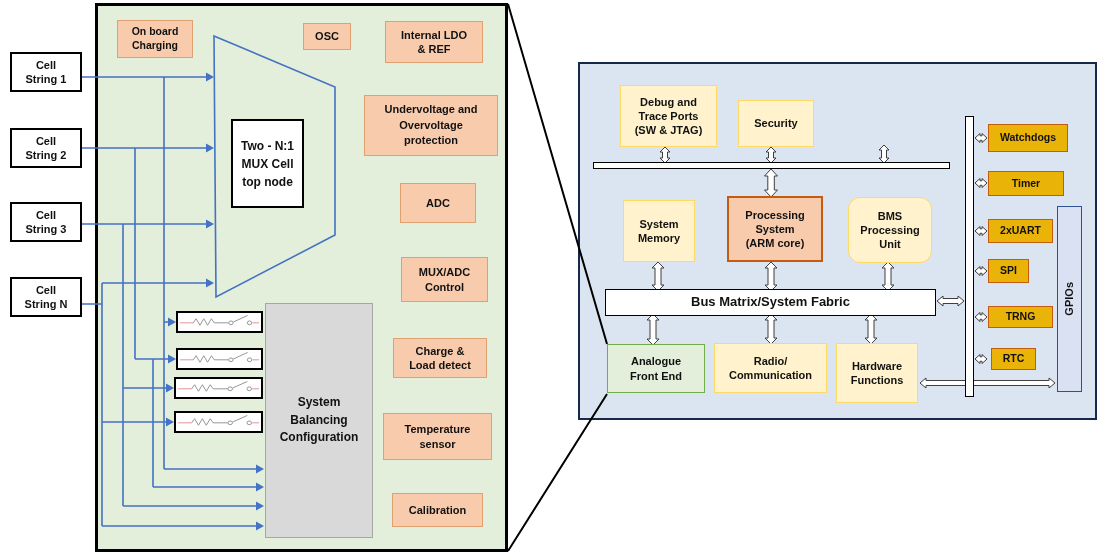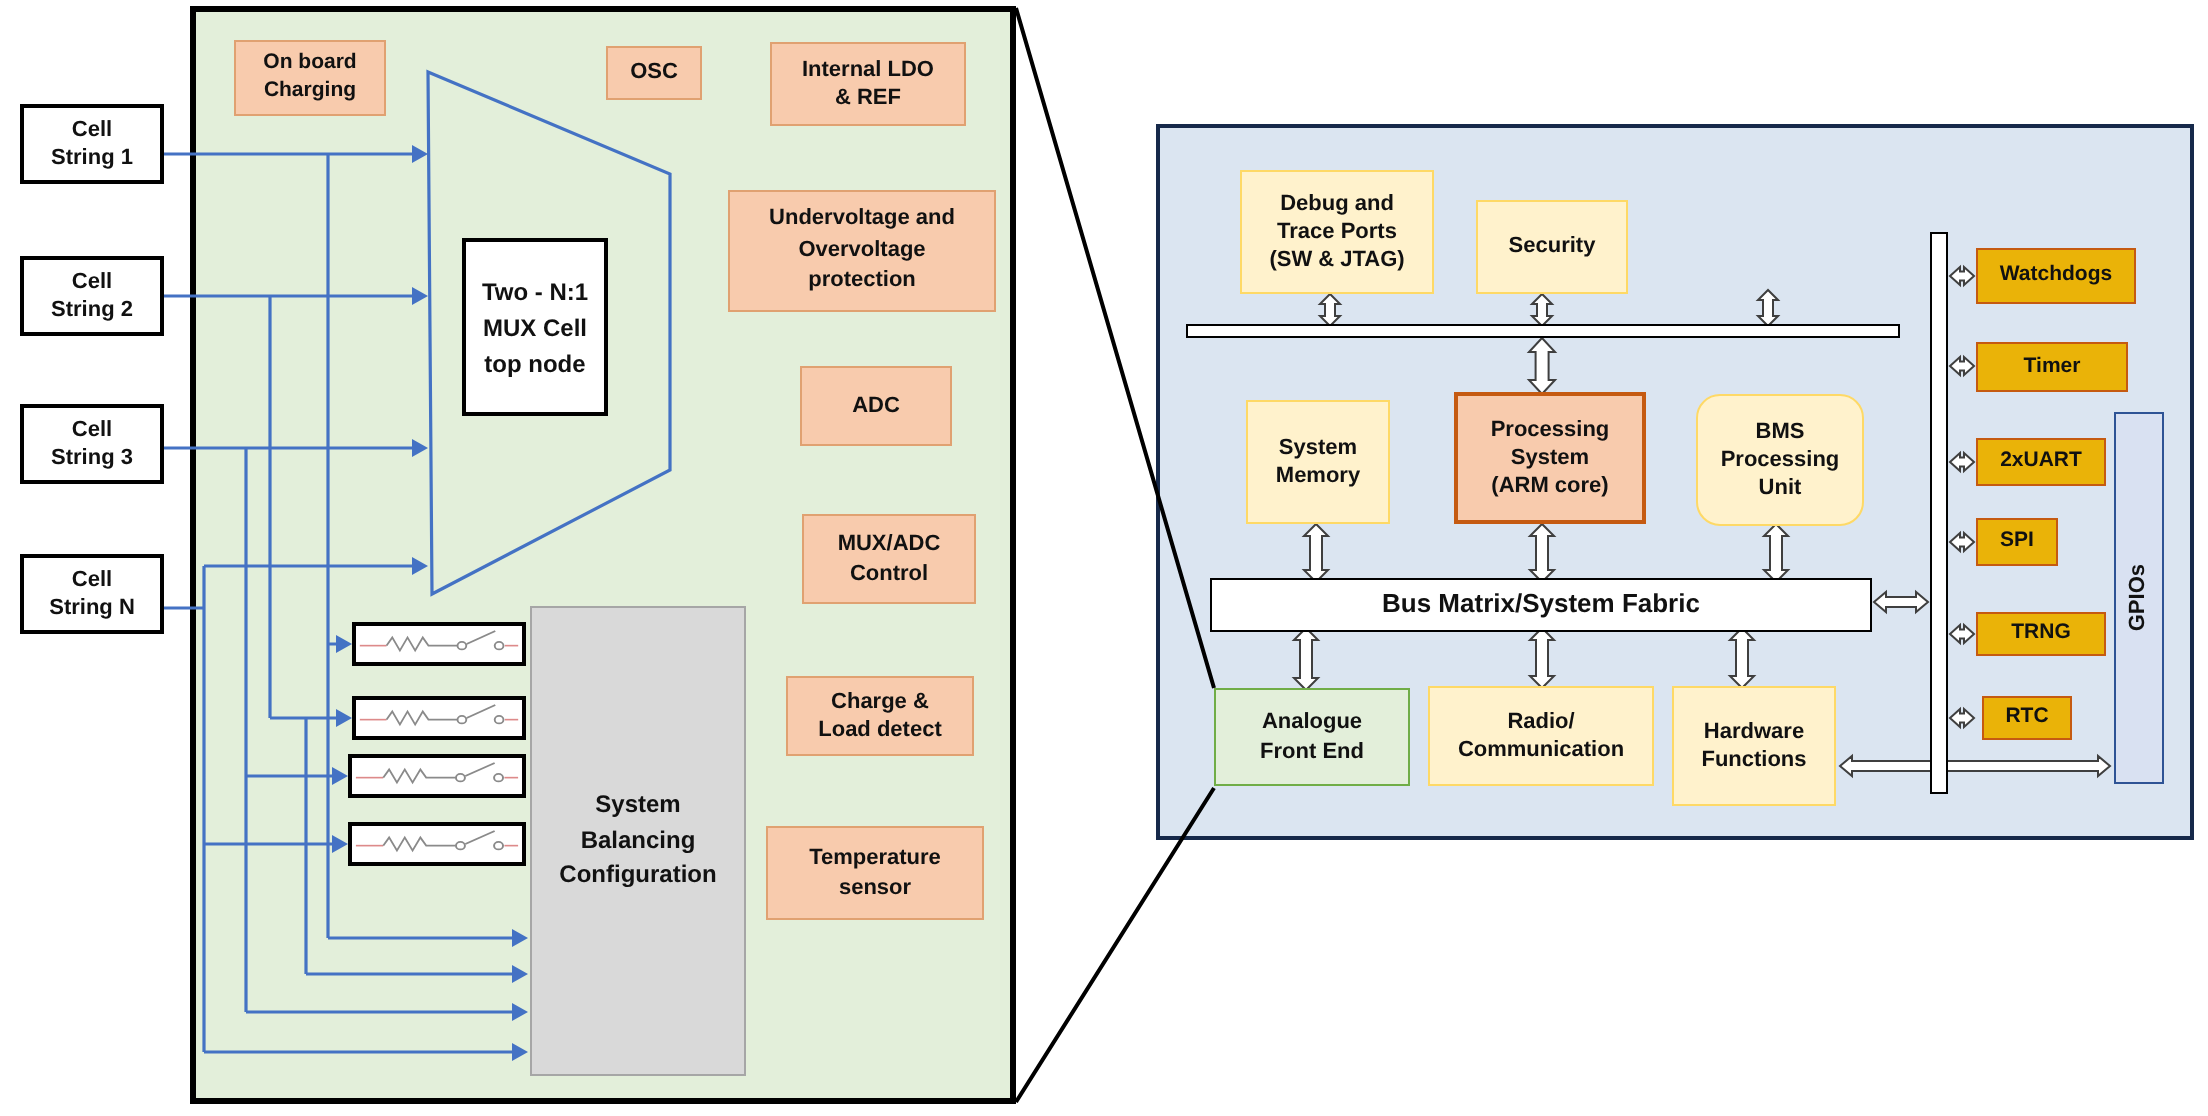--- a/index.html
+++ b/index.html
@@ -89,20 +89,21 @@
   <div class="bx peach" style="left:364px;top:95px;width:134px;height:61px;line-height:1.45;">Undervoltage and
 Overvoltage
 protection</div>
   <div class="bx peach" style="left:400px;top:183px;width:76px;height:40px;">ADC</div>
   <div class="bx peach" style="left:401px;top:257px;width:87px;height:45px;">MUX/ADC
 Control</div>
   <div class="bx peach" style="left:393px;top:338px;width:94px;height:40px;">Charge &amp;
 Load detect</div>
   <div class="bx peach" style="left:383px;top:413px;width:109px;height:47px;">Temperature
 sensor</div>
+  <div class="bx peach" style="left:392px;top:493px;width:91px;height:34px;">Calibration</div>
 
   <div class="bx whitebx" style="left:231px;top:119px;width:73px;height:89px;font-size:12px;line-height:1.5;">Two - N:1
 MUX Cell
 top node</div>
   <div class="bx graybx" style="left:265px;top:303px;width:108px;height:235px;">System
 Balancing
 Configuration</div>
 
   <div class="bx swbox" style="left:176px;top:311px;width:87px;height:22px;">
     <svg viewBox="0 0 87 22" preserveAspectRatio="none">

